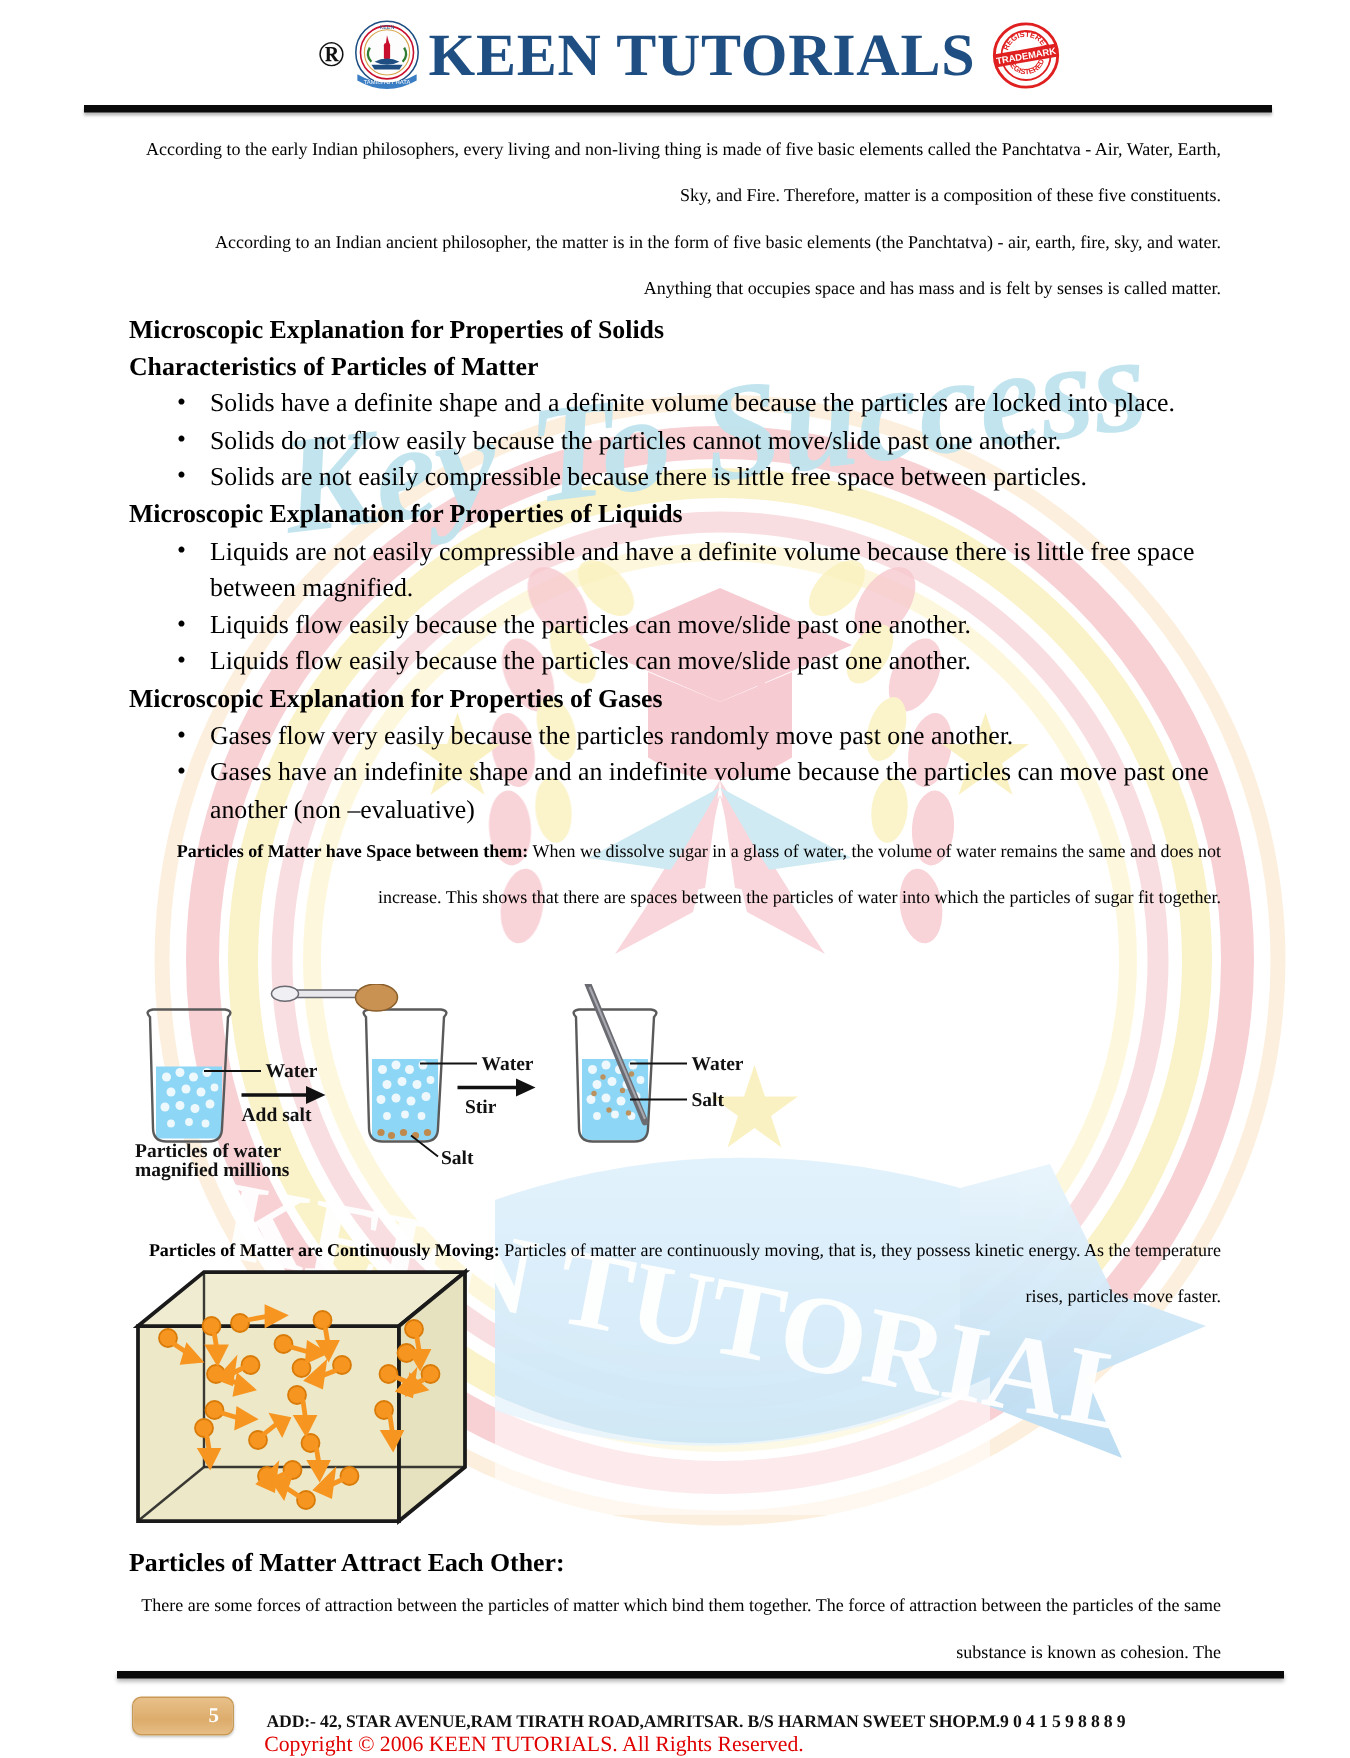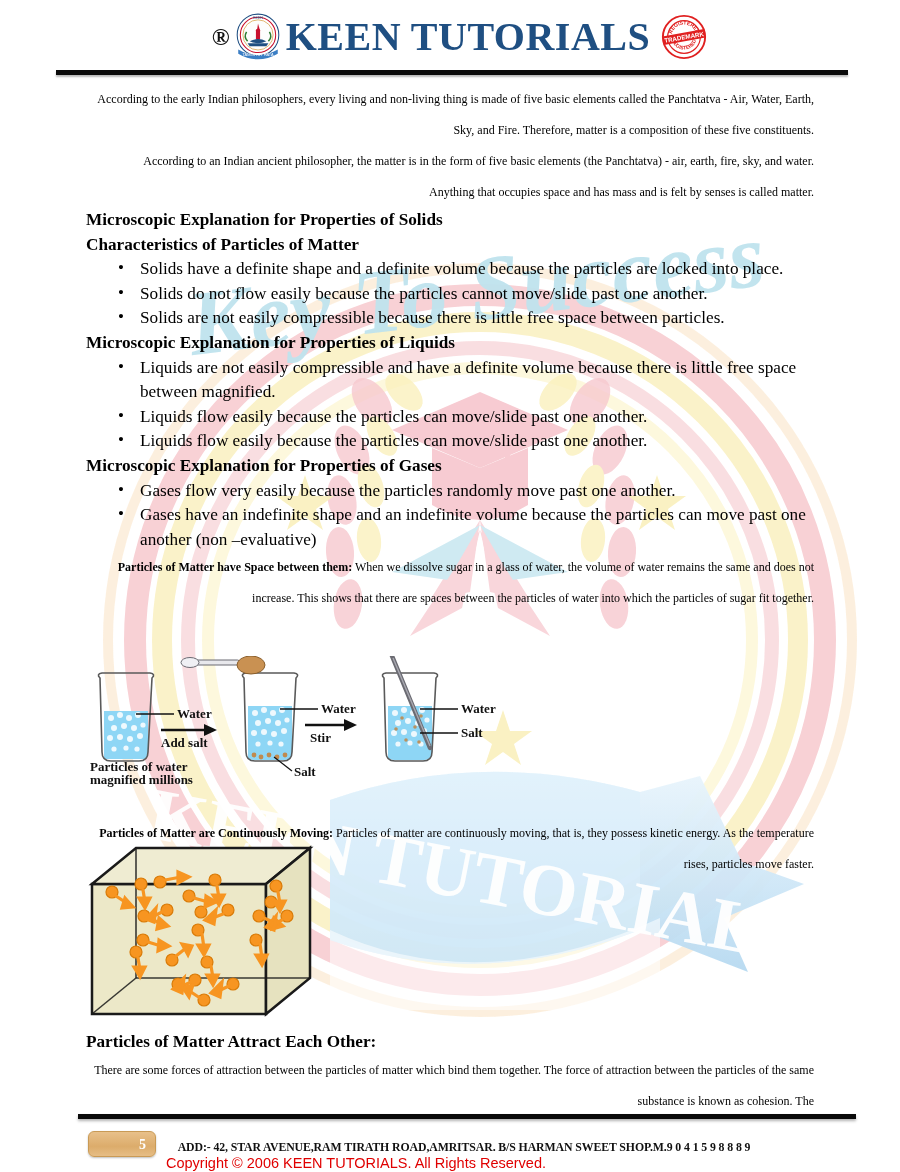--- a/index.html
+++ b/index.html
@@ -191,21 +191,21 @@
     color: #111111;
     padding-left: 28px;
     box-sizing: border-box;
   }
   .footer-copy {
     position: absolute;
     left: 0;
     top: 1155px;
     width: 712px;
     text-align: center;
-    font-family: Liberation Sans, sans-serif;
+    font-family: Liberation Serif, serif;
     font-size: 14.5px;
     color: #e00000;
   }
 </style>
 </head>
 <body>
 
 <svg id="watermark" viewBox="0 0 900 1172" xmlns="http://www.w3.org/2000/svg">
   <defs>
     <linearGradient id="bannerGrad" x1="0" y1="0" x2="0" y2="1">

